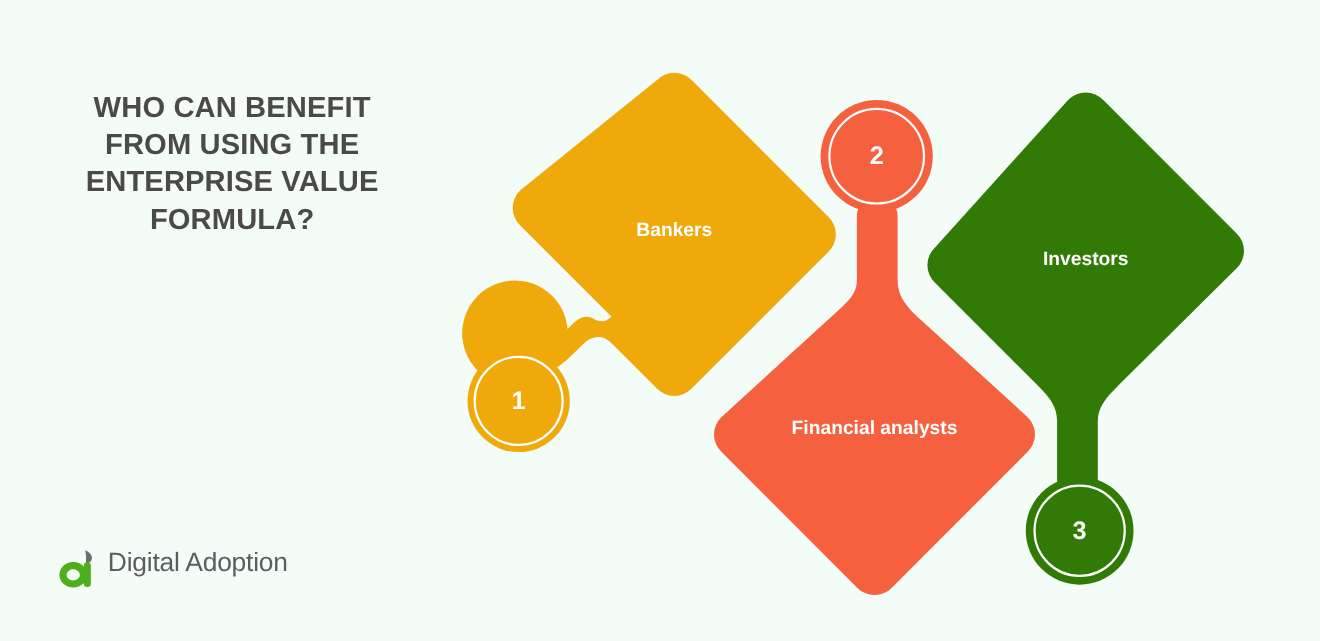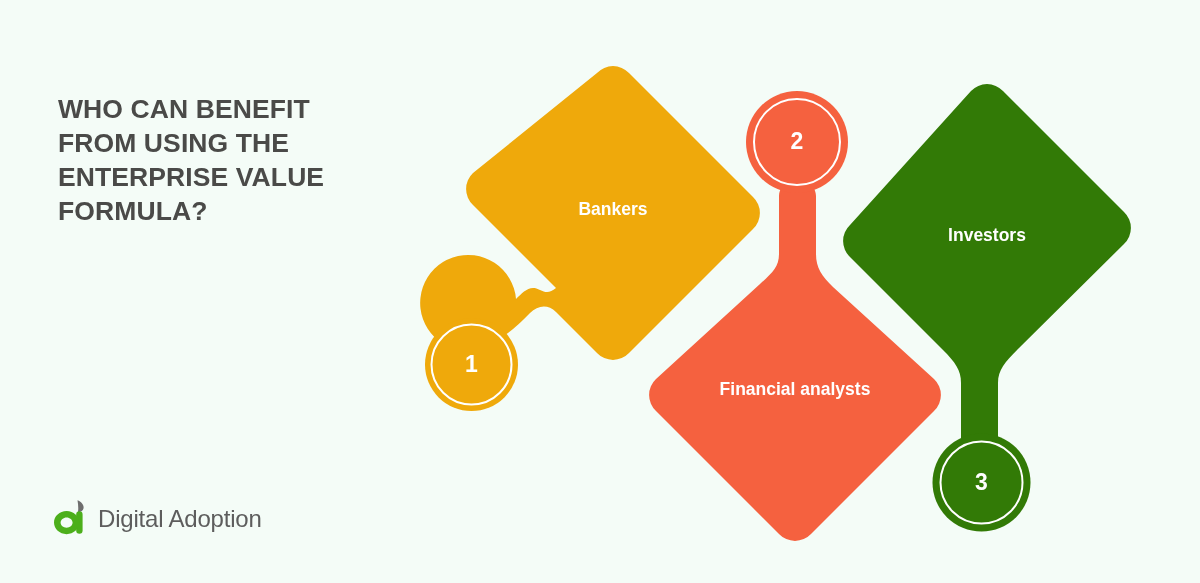--- a/index.html
+++ b/index.html
@@ -22,38 +22,39 @@
   }
 
   
   #title-block {
     position: absolute;
     left: 46px;
     top: 80px;
     width: 330px;
   }
   #page-title {
-    margin: 12px;
+    margin: 0;
     font-family: "Liberation Sans", sans-serif;
     font-size: 26.5px;
     line-height: 34px;
     font-weight: bold;
     letter-spacing: 0.1px;
     text-transform: uppercase;
     color: #4a4a48;
     white-space: pre-line;
+    text-align: center;
   }
 
   
   #logo {
     position: absolute;
     left: 52px;
     top: 498px;
     display: flex;
-    align-items: center;
+    align-items: flex-start;
     gap: 8px;
   }
   #logo-mark {
     display: block;
     width: 38px;
     height: 42px;
   }
   #logo-text {
     font-family: "Liberation Sans", sans-serif;
     font-size: 24px;

